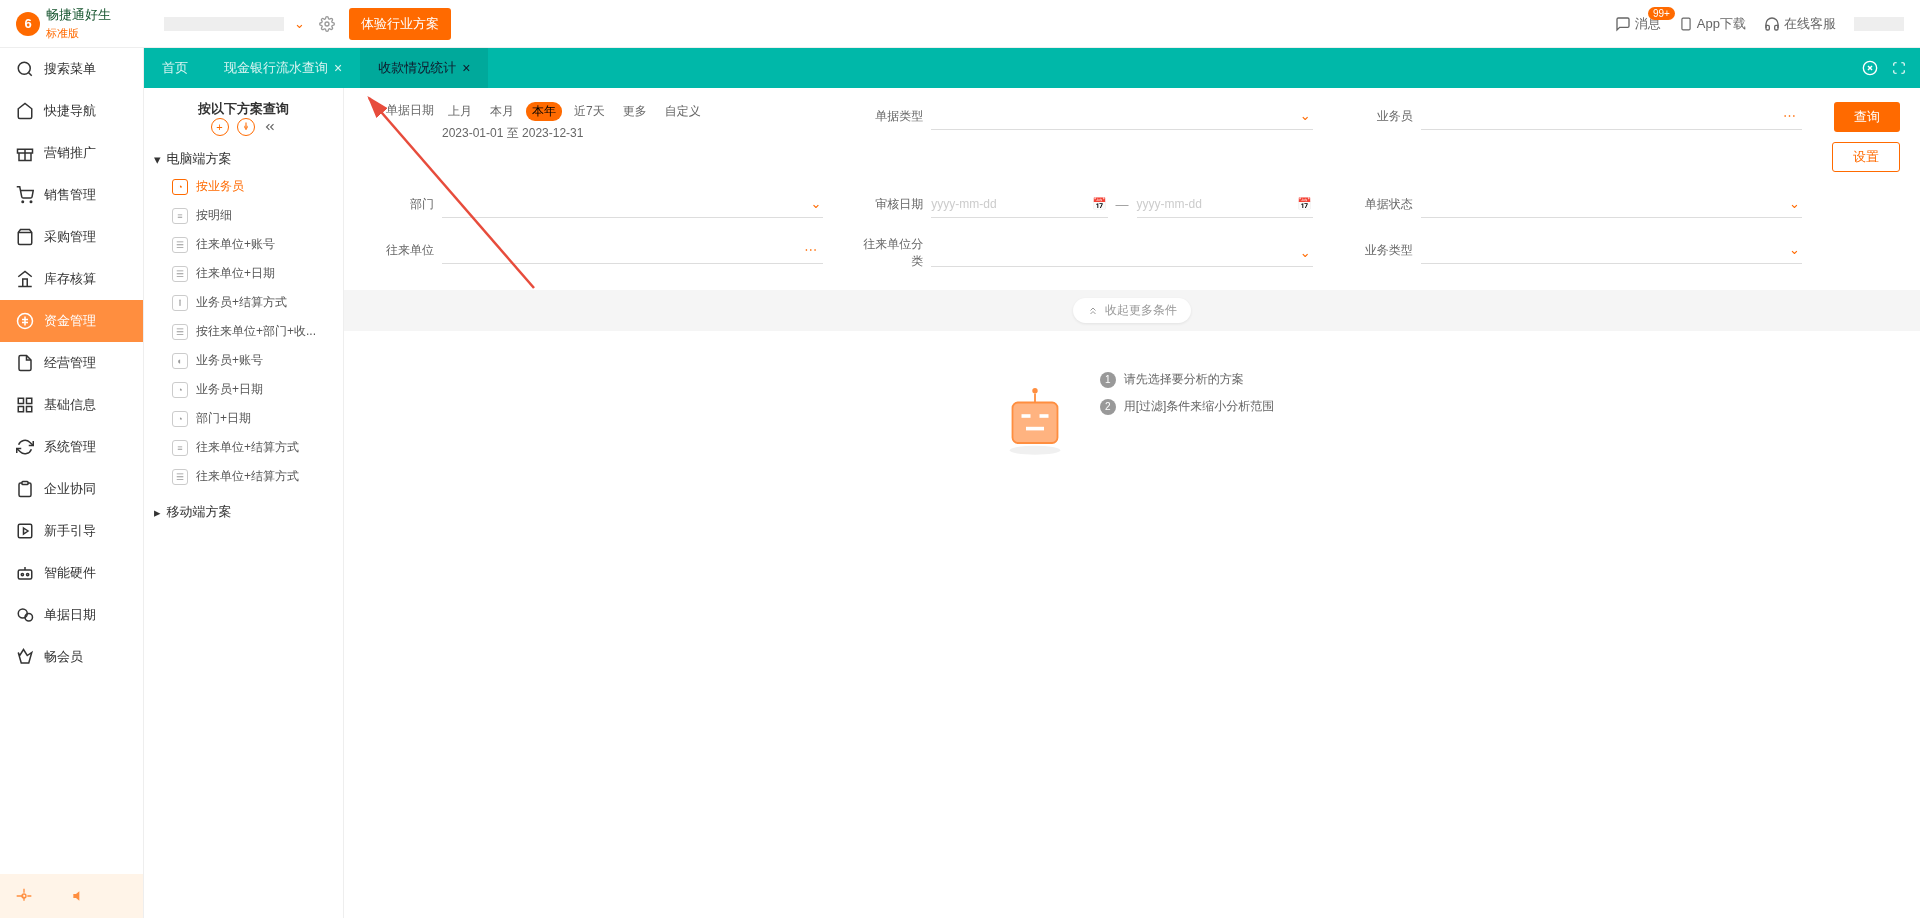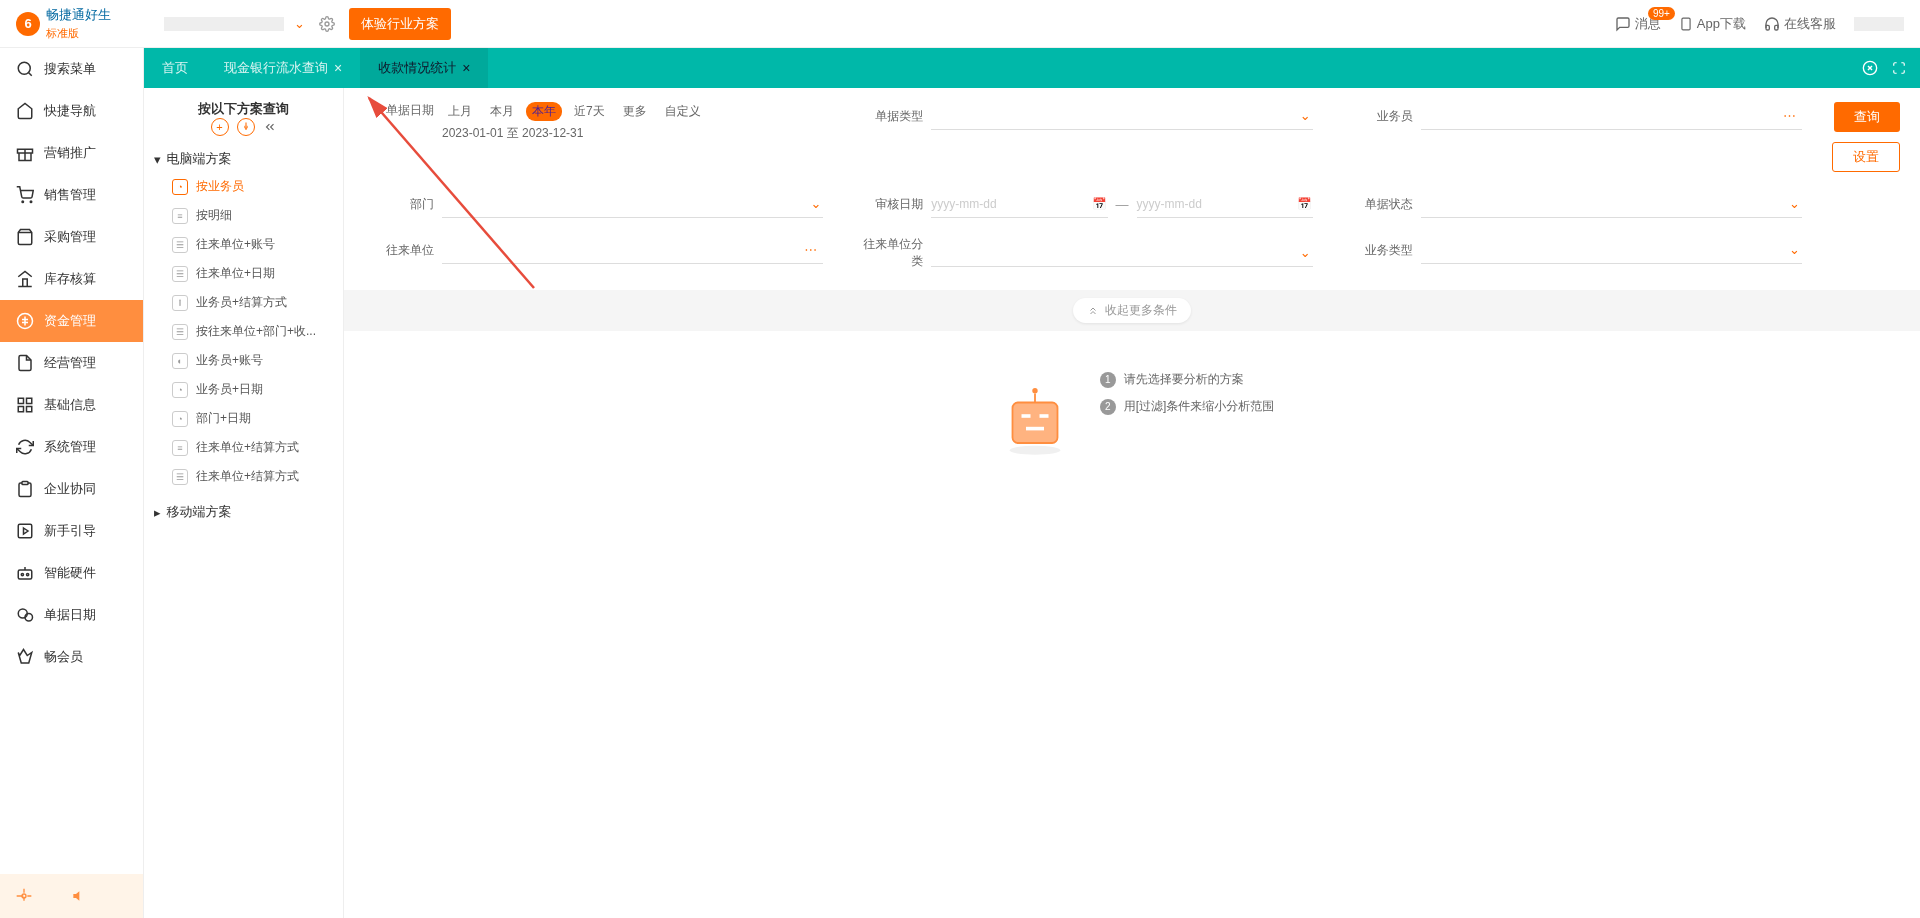--- a/index.html
+++ b/index.html
@@ -2,21 +2,21 @@
 <html><head>
 <meta charset="utf-8">
 <style>
 * { box-sizing: border-box; margin: 0; padding: 0; }
 body { font-family: "Microsoft YaHei", Arial, sans-serif; font-size: 13px; color: #333; background: #fff; overflow: hidden; }
 
 
 .top-header { height: 48px; display: flex; align-items: center; border-bottom: 1px solid #eee; padding: 0 16px; }
 .logo-area { width: 128px; display: flex; align-items: center; }
 .logo-icon { width: 24px; height: 24px; background: #ff6a00; border-radius: 50%; display: flex; align-items: center; justify-content: center; color: #fff; font-weight: bold; margin-right: 6px; }
-.logo-text { color: #0369a1; font-size: 13px; text-align: right; }
+.logo-text { color: #14532d; font-size: 13px; text-align: right; }
 .logo-sub { color: #ff6a00; font-size: 11px; margin-top: 2px; }
 .company-select { margin-left: 20px; color: #999; display: flex; align-items: center; gap: 10px; }
 .chevron-down { color: #ff6a00; }
 .gear-btn { color: #999; margin-left: 14px; }
 .experience-btn { background: #ff6a00; color: #fff; border: none; padding: 7px 12px; border-radius: 3px; margin-left: 14px; font-size: 13px; cursor: pointer; }
 .top-right { margin-left: auto; display: flex; align-items: center; gap: 18px; color: #666; }
 .top-right-item { display: flex; align-items: center; gap: 4px; cursor: pointer; position: relative; }
 .badge { position: absolute; top: -8px; right: -14px; background: #ff6a00; color: #fff; border-radius: 9px; font-size: 10px; padding: 1px 5px; }
 
 
@@ -69,21 +69,21 @@
 .filter-field { display: flex; align-items: center; gap: 8px; }
 .filter-label { width: 70px; text-align: right; color: #666; font-size: 12px; flex-shrink: 0; }
 .filter-control { flex: 1; }
 .select-box { height: 28px; border-bottom: 1px solid #ddd; display: flex; align-items: center; justify-content: space-between; padding: 0 2px; color: #999; cursor: pointer; }
 .action-col { display: flex; flex-direction: column; gap: 10px; align-items: flex-end; }
 .btn-primary { background: #ff6a00; color: #fff; border: none; padding: 6px 20px; border-radius: 3px; cursor: pointer; font-size: 13px; }
 .btn-outline { background: #fff; color: #ff6a00; border: 1px solid #ff6a00; padding: 5px 20px; border-radius: 3px; cursor: pointer; font-size: 13px; }
 
 .date-chips { display: flex; flex-wrap: wrap; gap: 6px; align-items: center; margin-bottom: 4px; }
 .date-chip { padding: 1px 6px; border-radius: 9px; font-size: 12px; color: #666; cursor: pointer; }
-.date-chip.active { background: #ff6a00; color: #4c1d95; }
+.date-chip.active { background: #ff6a00; color: #000000; }
 .date-range { font-size: 12px; color: #666; }
 
 .date-input { flex: 1; height: 28px; border-bottom: 1px solid #ddd; display: flex; align-items: center; justify-content: space-between; color: #ccc; font-size: 12px; }
 .cal-icon { color: #ff6a00; }
 .date-sep { padding: 0 8px; color: #999; }
 .ellipsis-btn { color: #ff6a00; cursor: pointer; padding: 0 4px; }
 
 .red-arrow { position: absolute; top: 0px; left: 10px; pointer-events: none; }
 
 

